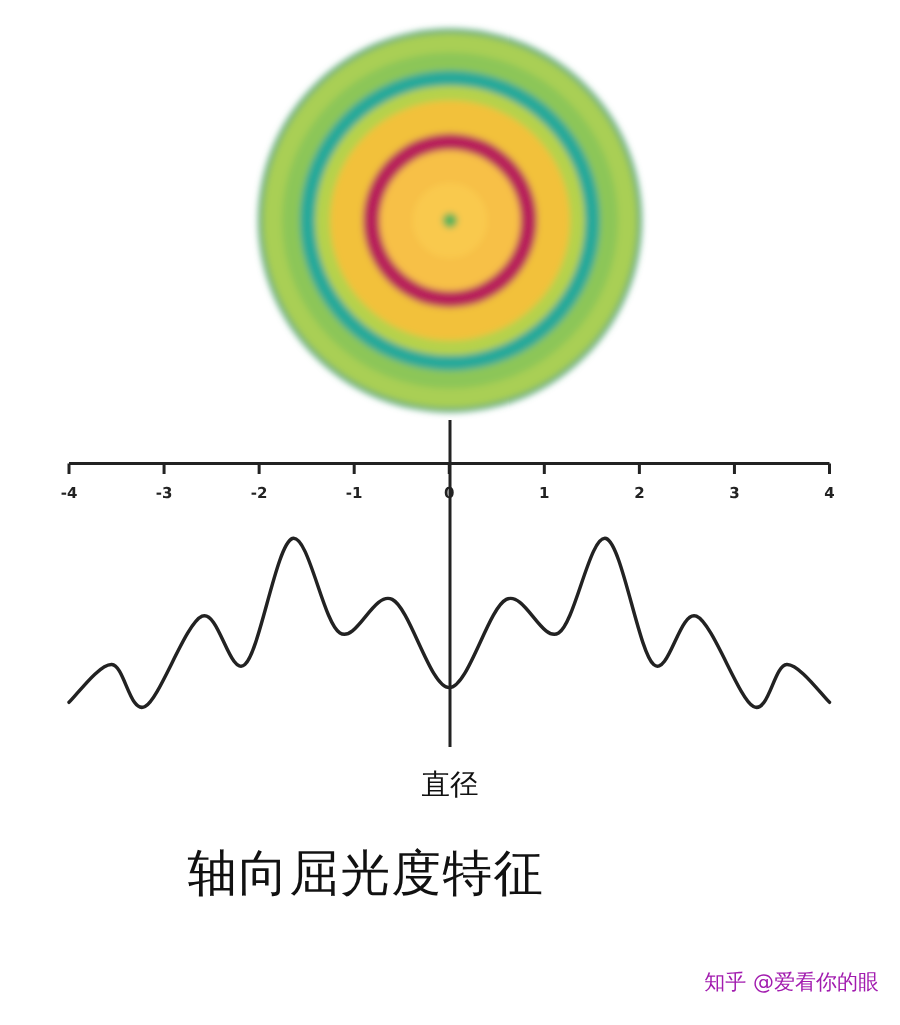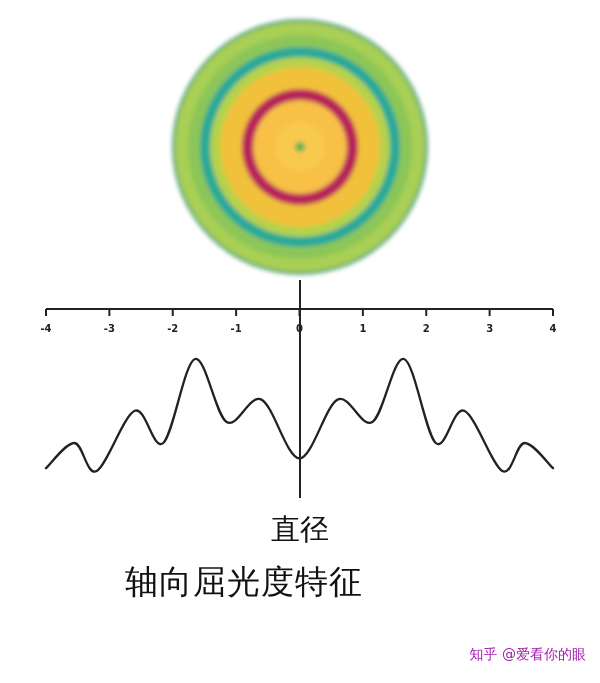--- a/index.html
+++ b/index.html
@@ -1,21 +1,21 @@
 <!DOCTYPE html>
 <html><head>
 <meta charset="utf-8">
 <style>
   html, body { margin:0; padding:0; background:#ffffff; }
   body { width:600px; height:683px; position:relative; overflow:hidden;
          font-family:"DejaVu Sans", sans-serif; }
   #disc { position:absolute; left:0; top:0; }
   #plot { position:absolute; left:0; top:0; }
   .label-diameter { position:absolute; left:0; width:600px; top:510px; text-align:center;
-         font-size:29px; color:#111; }
+         font-size:19px; color:#111; }
   .title { position:absolute; left:0; width:488px; top:560px; text-align:center;
          font-size:33px; color:#111; letter-spacing:1px; }
   .watermark { position:absolute; right:14px; top:646px; font-size:14px; color:#a21caf; }
   .tick-label { font-size:10px; font-weight:bold; fill:#222; font-family:"DejaVu Sans", sans-serif; }
 </style>
 </head>
 <body>
 
 <svg id="disc" width="600" height="290">
     <defs>

